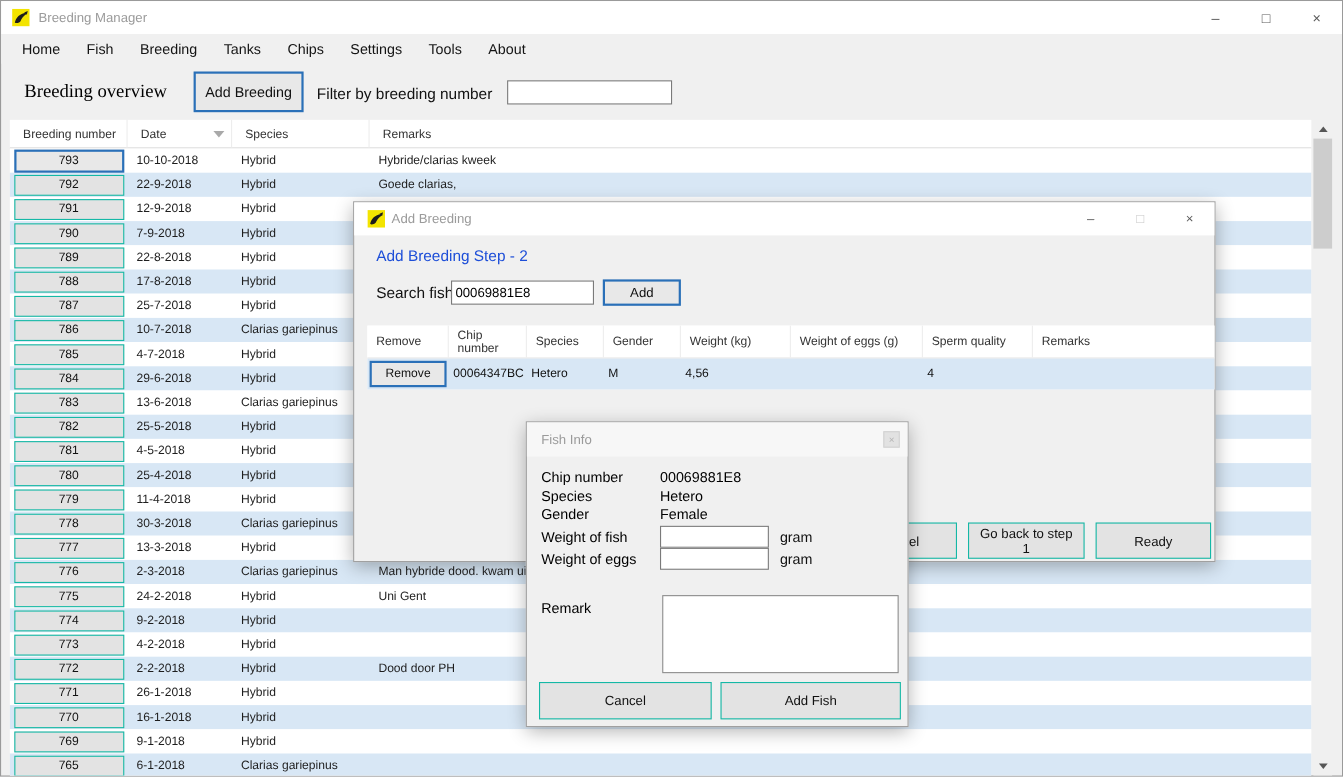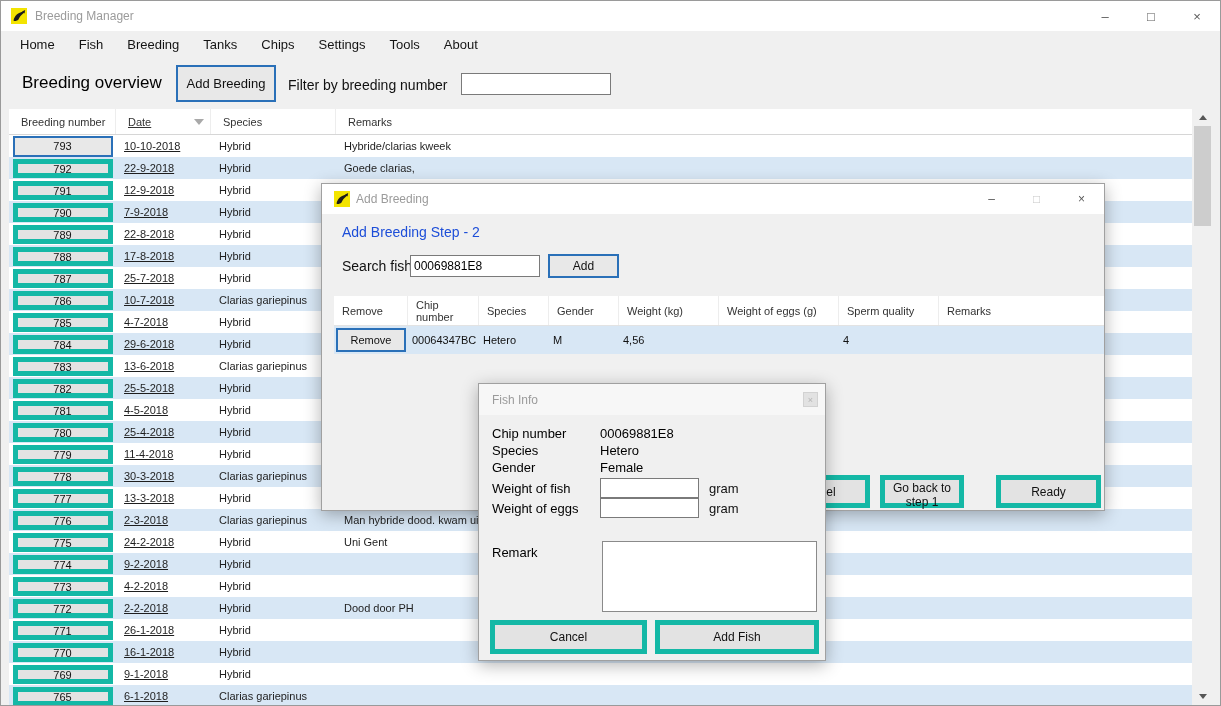--- a/index.html
+++ b/index.html
@@ -15,36 +15,36 @@
   .app-icon { position:absolute; left:10px; top:7px; width:16px; height:16px; }
   .title-text { position:absolute; left:34px; top:8px; font-size:12px; color:#9b9b9b; }
   .win-controls { position:absolute; right:0; top:0; height:30px; display:flex; }
   .win-btn { width:46px; height:30px; display:flex; align-items:center; justify-content:center;
              color:#5a5a5a; font-size:13px; }
   .menubar { position:absolute; left:0; top:30px; right:0; height:27px; background:#f0f0f0;
              display:flex; align-items:center; padding-left:7px; }
   .menu-item { padding:0 8px; margin:0 4px; font-size:13px; color:#141414; }
 
   
-  .page-title { position:absolute; left:21px; top:72px; font-size:17px; color:#000; }
-  .btn { background:#e3e3e3; border:5px solid #14b8a6; font-family:inherit; color:#111; }
+  .page-title { position:absolute; left:21px; top:72px; font-size:17px; color:#000;font-family:Liberation Serif, serif; }
+  .btn { background:#e3e3e3; border:1px solid #14b8a6; font-family:inherit; color:#111; }
   .btn.focused { border:2px solid var(--accent); background:#e8e8e8; }
   .add-breeding-btn { position:absolute; left:175px; top:64px; width:100px; height:37px; font-size:13px; }
   .filter-label { position:absolute; left:287px; top:76px; font-size:14px; }
   .filter-input { position:absolute; left:460px; top:72px; width:150px; height:22px;
                   border:1px solid #7a7a7a; background:#fff; font-family:inherit; font-size:12px; padding:0 4px; }
 
   
   .grid { position:absolute; left:8px; top:108px; width:1183px; height:598px; background:#fff; }
   .grid-header { display:flex; height:26px; background:#fff; border-bottom:1px solid #d6d6d6; }
   .gh-cell { display:flex; align-items:center; font-size:11px; color:#333;
              padding-left:12px; border-right:1px solid #ededed; }
   .gh-cell:last-child { border-right:none; }
   .col-bn { width:107px; }
-  .col-date { width:95px;text-decoration:underline; }
+  .col-date { width:95px; }
   .col-sp { width:125px; }
   .col-rm { flex:1; }
   .sort-arrow { margin-left:auto; margin-right:6px; width:0; height:0;
                 border-left:5px solid transparent; border-right:5px solid transparent;
                 border-top:6px solid #a9a9a9; }
   .grid-row { display:flex; align-items:center; height:22px; font-size:11px; color:#1e1e1e; background:#fff; }
   .grid-row.alt { background:var(--stripe); }
   .cell { padding-left:8px; white-space:nowrap; overflow:hidden; }
   .cell-number { width:107px; display:flex; justify-content:center; align-items:flex-end; }
   .num-btn { width:100px; height:19px; font-size:11px; line-height:1; padding:0; }
@@ -81,21 +81,21 @@
               border-right:1px solid #ededed; }
   .ab-hcell:last-child { border-right:none; }
   .ab-row { display:flex; align-items:center; height:28px; background:var(--stripe); font-size:11px; }
   .ab-cell { padding-left:4px; white-space:nowrap; overflow:hidden; }
   .abc0 { width:74px; } .abc1 { width:71px; } .abc2 { width:70px; } .abc3 { width:70px; }
   .abc4 { width:100px; } .abc5 { width:120px; } .abc6 { width:100px; } .abc7 { flex:1; }
   .remove-cell { width:74px; display:flex; justify-content:center; }
   .remove-btn { width:70px; height:24px; font-size:11px; padding:0; }
   .ab-bottom-btn { position:absolute; top:291px; height:33px; font-size:12px; }
   .ab-cancel { left:442px; width:106px; }
-  .ab-back { left:558px; width:84px; }
+  .ab-back { left:558px; width:106px; }
   .ab-ready { left:674px; width:105px; }
 
   #fish-info-dialog { left:477px; top:382px; width:348px; height:278px; z-index:20; }
   .fi-titlebar { position:absolute; left:0; top:0; right:0; height:31px; background:#f7f7f7; }
   .fi-title-text { position:absolute; left:13px; top:9px; font-size:12px; color:#9b9b9b; }
   .fi-close { position:absolute; right:7px; top:8px; width:15px; height:15px; background:#e2e2e2;
               border:1px solid #d2d2d2; color:#b5b5b5; font-size:9px; display:flex; align-items:center; justify-content:center; }
   .fi-label { position:absolute; left:13px; font-size:13px; color:#000; }
   .fi-value { position:absolute; left:121px; font-size:13px; color:#000; }
   .fi-input { position:absolute; left:121px; width:99px; height:20px; border:1px solid #7a7a7a;

